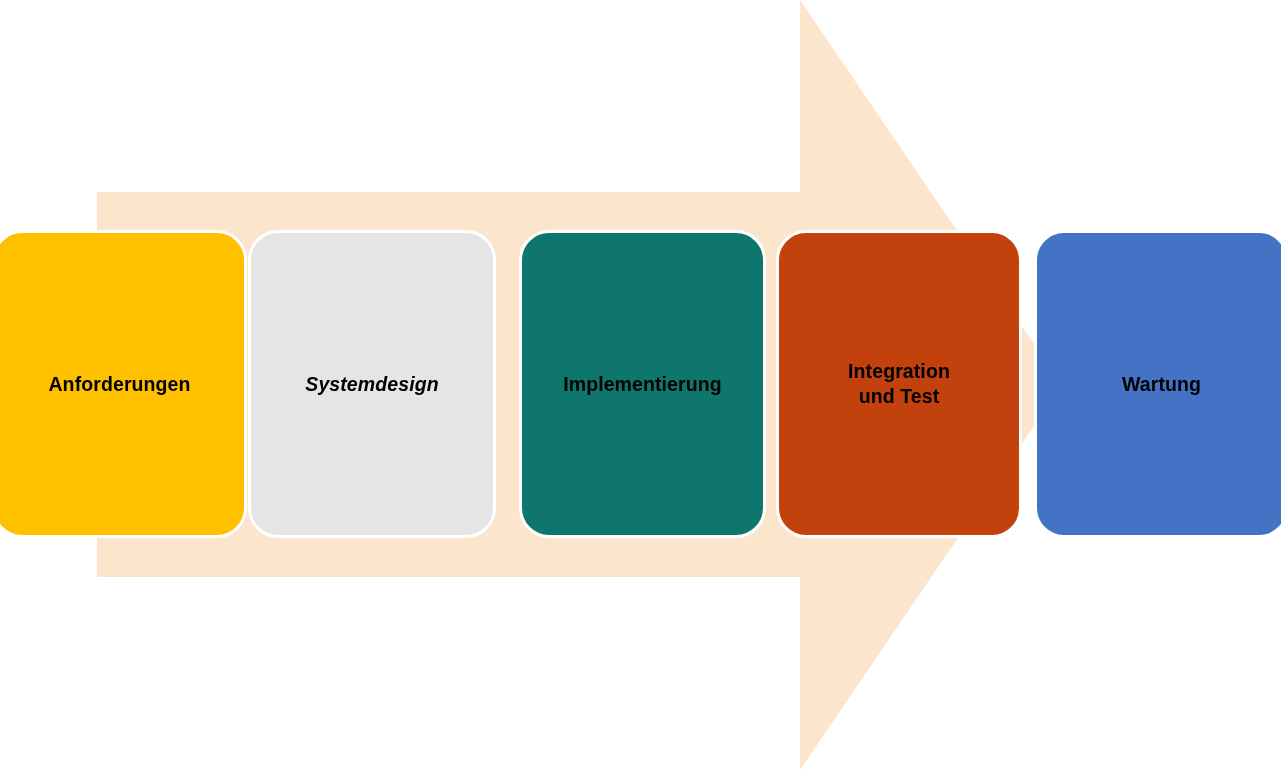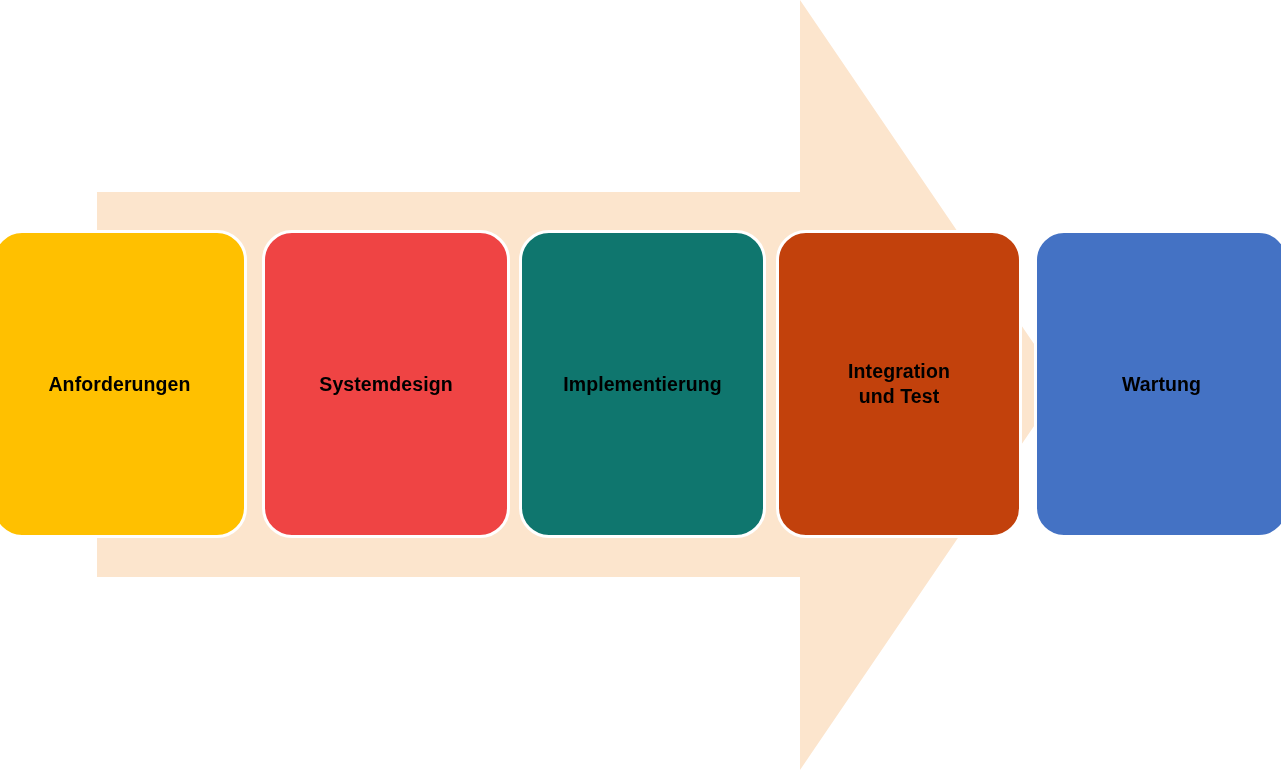--- a/index.html
+++ b/index.html
@@ -63,21 +63,21 @@
   <svg id="arrow-layer" viewBox="0 0 1281 770" width="1281" height="770" xmlns="http://www.w3.org/2000/svg">
     <polygon points="97,192 800,192 800,0 1062,385 800,770 800,577 97,577" fill="#FCE5CD"></polygon>
   </svg>
 
   <div id="stages">
 
     <div class="stage-box" style="left:-8px; width:255px; background:#FFC000;">
       <span class="stage-label">Anforderungen</span>
     </div>
 
-    <div class="stage-box" style="left:262px; width:248px; background:#ef4444;">
+    <div class="stage-box" style="left:248px; width:248px; background:#e5e5e5;font-style:italic;">
       <span class="stage-label">Systemdesign</span>
     </div>
 
     <div class="stage-box" style="left:519px; width:247px; background:#0f766e;">
       <span class="stage-label">Implementierung</span>
     </div>
 
     <div class="stage-box" style="left:776px; width:246px; background:#c2410c;">
       <span class="stage-label">Integration
 und Test</span>

